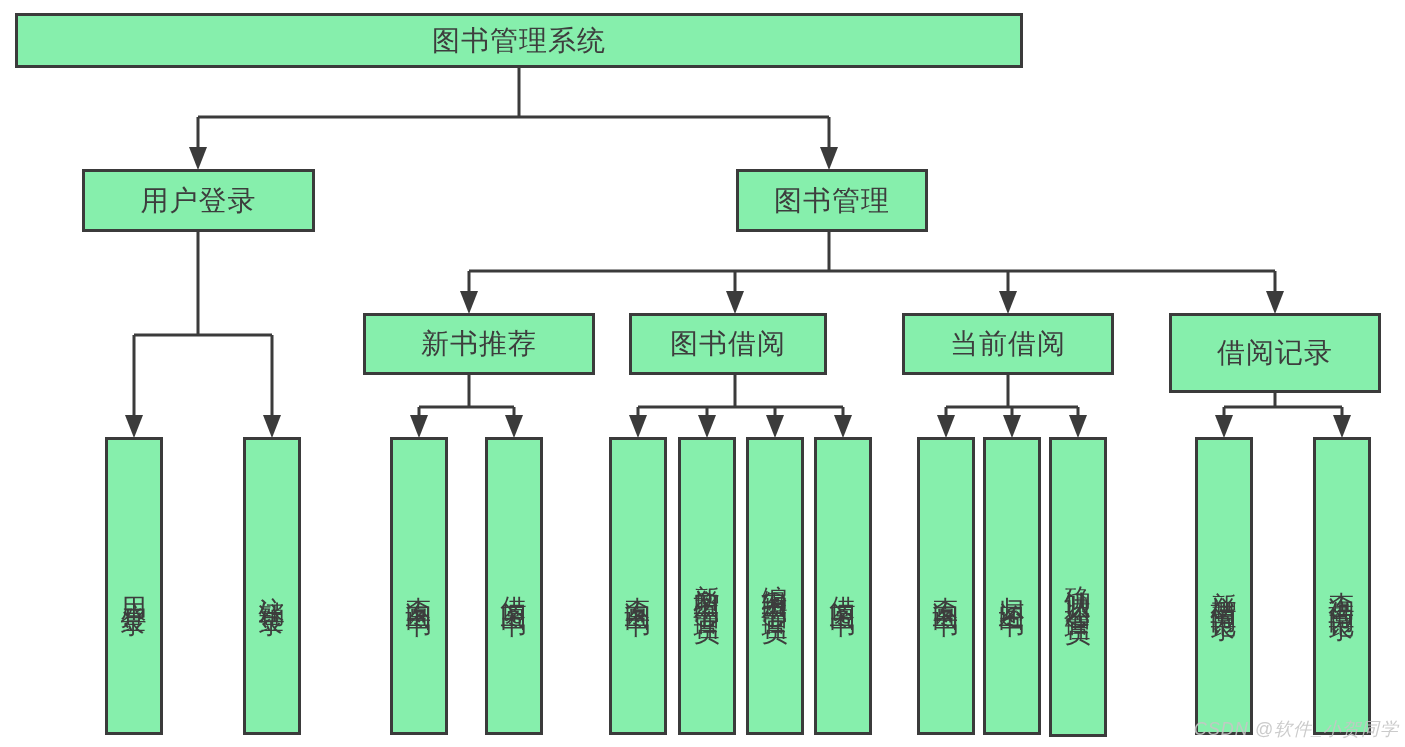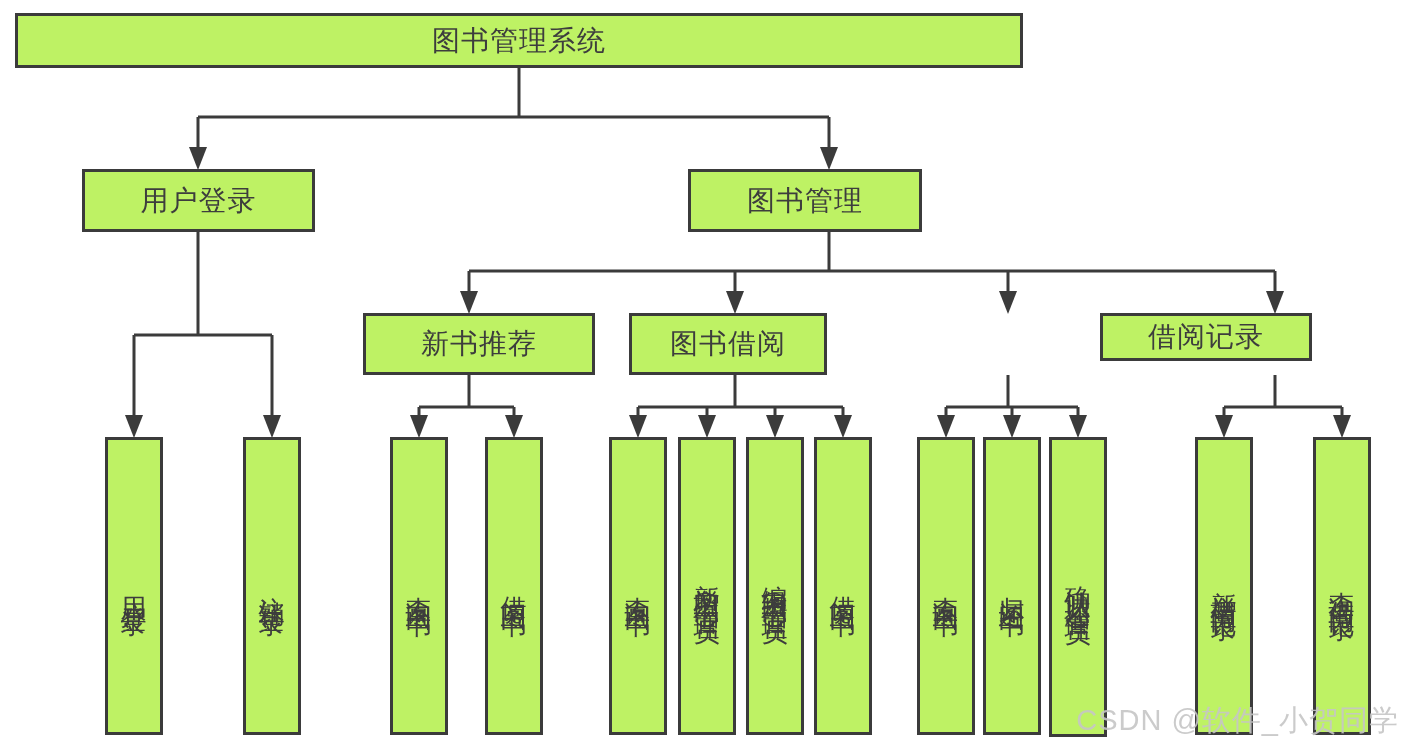--- a/index.html
+++ b/index.html
@@ -16,41 +16,42 @@
     font-family:"Liberation Sans", sans-serif;
     overflow:hidden;
   }
   .stage{position:relative;width:1405px;height:747px;}
   .connectors{position:absolute;left:0;top:0;width:1405px;height:747px;z-index:1;}
   .connectors path{stroke:var(--line);stroke-width:3;fill:none;}
   .connectors polygon{fill:var(--line);stroke:none;}
   .node{
     position:absolute;z-index:2;
     border:3px solid var(--line);
-    background:#bef264;
+    background:#86efac;
     color:var(--text);
     display:flex;align-items:center;justify-content:center;
     font-size:28px;line-height:1;
     letter-spacing:1px;
     white-space:nowrap;
   }
   .leaf{
     writing-mode:vertical-rl;
     text-orientation:mixed;
     font-size:26px;
     letter-spacing:5px;
     white-space:normal;
   }
   .watermark{
     position:absolute;z-index:3;
     right:6px;bottom:6px;
-    font-size:29px;
+    font-size:18px;
     color:var(--watermark);
     opacity:.9;
     letter-spacing:1px;
+    font-style:italic;
   }
 </style>
 </head>
 <body>
 
 <div class="stage">
 
   <svg class="connectors" viewBox="0 0 1405 747" aria-hidden="true">
 
     <path d="M519 68 V117 M198 117 H829 M198 117 V150 M829 117 V150"></path>
@@ -83,25 +84,26 @@
     <polygon points="1078,438 1069,415 1087,415"></polygon>
 
     <path d="M1275 375 V407 M1224 407 H1342 M1224 407 V418 M1342 407 V418"></path>
     <polygon points="1224,438 1215,415 1233,415"></polygon>
     <polygon points="1342,438 1333,415 1351,415"></polygon>
   </svg>
 
   <div class="node" style="left:15px;top:13px;width:1008px;height:55px">图书管理系统</div>
 
   <div class="node" style="left:82px;top:169px;width:233px;height:63px">用户登录</div>
-  <div class="node" style="left:688px;top:169px;width:234px;height:63px">图书管理</div>
+  <div class="node" style="left:736px;top:169px;width:192px;height:63px">图书管理</div>
 
   <div class="node" style="left:363px;top:313px;width:232px;height:62px">新书推荐</div>
   <div class="node" style="left:629px;top:313px;width:198px;height:62px">图书借阅</div>
-  <div class="node" style="left:1100px;top:313px;width:212px;height:48px">借阅记录</div>
+  <div class="node" style="left:902px;top:313px;width:212px;height:62px">当前借阅</div>
+  <div class="node" style="left:1169px;top:313px;width:212px;height:80px">借阅记录</div>
 
   <div class="node leaf" style="left:105px;top:437px;width:58px;height:298px">用户登录</div>
   <div class="node leaf" style="left:243px;top:437px;width:58px;height:298px">注销登录</div>
 
   <div class="node leaf" style="left:390px;top:437px;width:58px;height:298px">查询图书</div>
   <div class="node leaf" style="left:485px;top:437px;width:58px;height:298px">借阅图书</div>
 
   <div class="node leaf" style="left:609px;top:437px;width:58px;height:298px">查询图书</div>
   <div class="node leaf" style="left:678px;top:437px;width:58px;height:298px">新增图书（管理员）</div>
   <div class="node leaf" style="left:746px;top:437px;width:58px;height:298px">编辑图书（管理员）</div>

